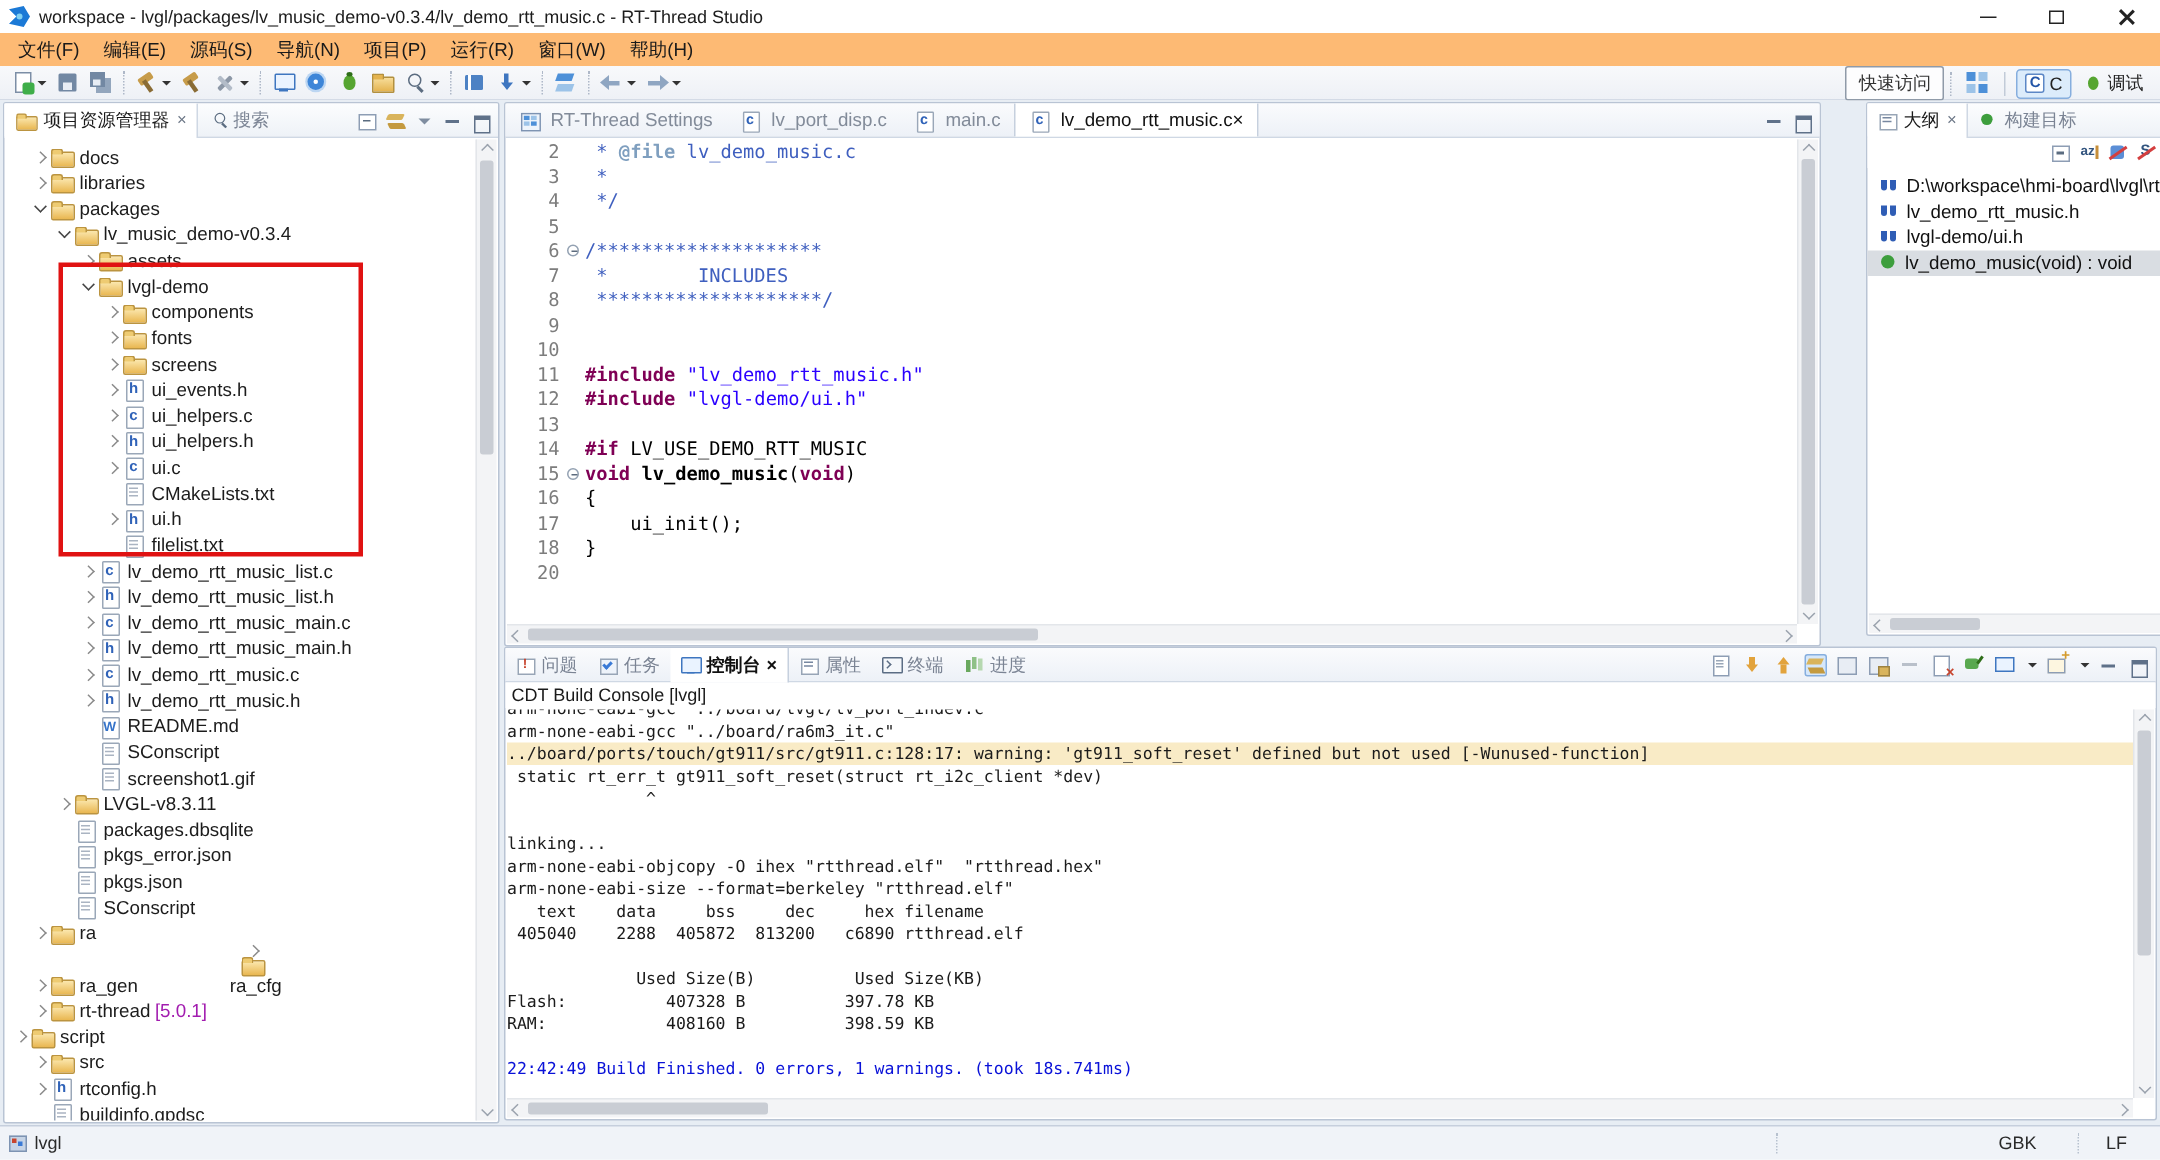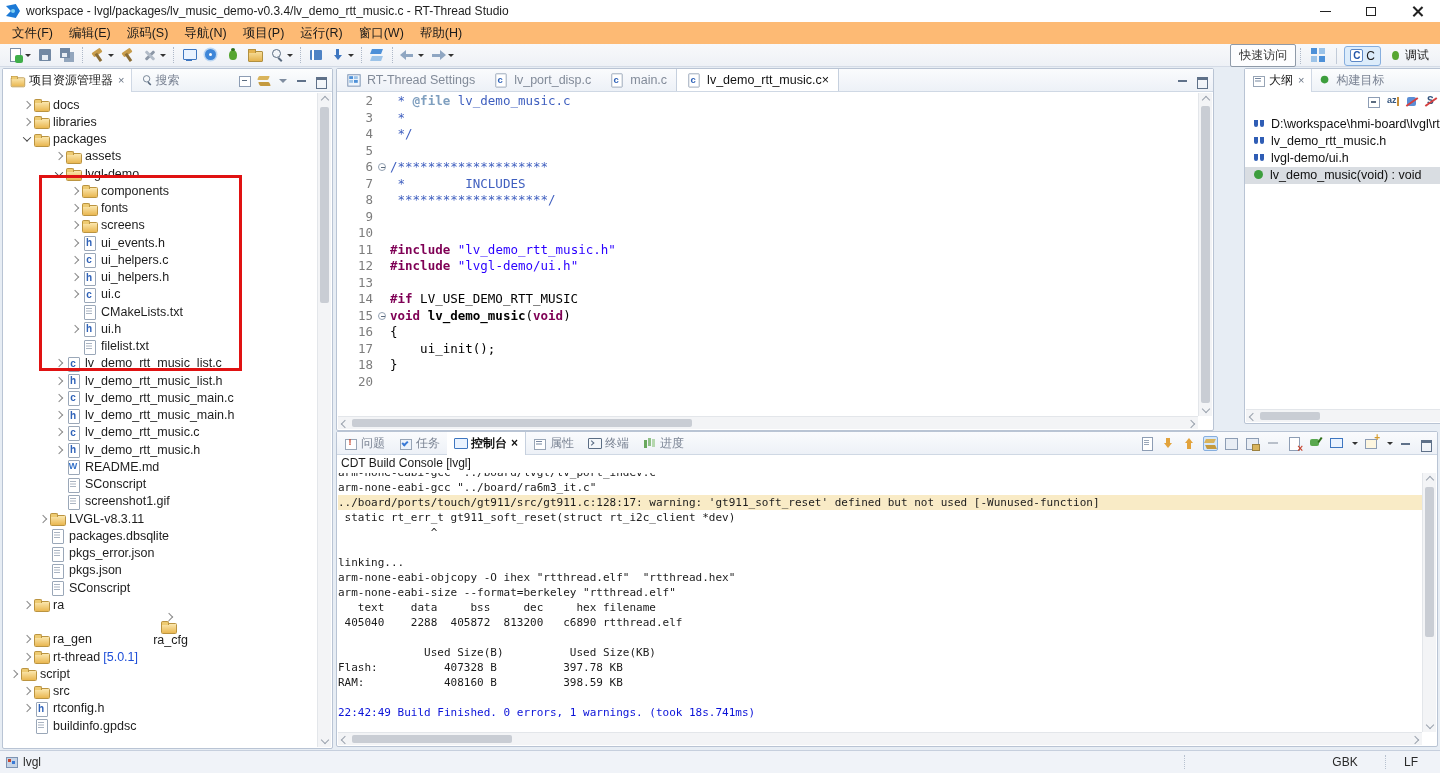--- a/index.html
+++ b/index.html
@@ -91,21 +91,21 @@
   .mi-max::before { content:""; position:absolute; left:2px; top:3px; width:9px; height:8px; border:1.5px solid #5f7189; border-top-width:3px; }
 
   
   .chev { width:6px; height:6px; display:inline-block; border-right:1.5px solid #8a8a8a; border-bottom:1.5px solid #8a8a8a; transform:rotate(-45deg); margin:0 4px 0 0; flex:none; }
   .chev.exp { transform:rotate(45deg) translate(-1px,-1px); border-color:#3c4document3c; border-color:#444; }
   .chev.none { visibility:hidden; }
 
   
   .tree { position:absolute; left:1px; top:24px; right:15px; bottom:1px; overflow:hidden; padding-top:3px; }
   .trow { display:flex; align-items:center; height:17.25px; font-size:12.5px; color:#1c1c1c; white-space:nowrap; }
-  .trow .suffix { color:#1d4ed8; margin-left:3px; }
+  .trow .suffix { color:#a21caf; margin-left:3px; }
   .fi { width:15px; height:13px; position:relative; margin-right:4px; flex:none; }
   .fi-folder::before { content:""; position:absolute; left:0; top:3px; width:14px; height:9px; background:linear-gradient(#fbe7ae,#e9b751); border:1px solid #bb9440; border-radius:1.5px; }
   .fi-folder::after { content:""; position:absolute; left:0; top:1px; width:6px; height:3px; background:#eecb72; border:1px solid #bb9440; border-bottom:none; border-radius:2px 2px 0 0; }
   .fi-doc::before { content:""; position:absolute; left:2px; top:0; width:10px; height:13px; background:#fff; border:1px solid #9aa7b8; border-radius:1px; }
   .fi-doc::after { content:""; position:absolute; left:4px; top:3px; width:6px; height:1px; background:#aab4c2; box-shadow:0 2.5px 0 #aab4c2, 0 5px 0 #aab4c2; }
   .fi-c::before,.fi-h::before,.fi-w::before { content:""; position:absolute; left:2px; top:0; width:10px; height:13px; background:#fff; border:1px solid #9aa7b8; border-radius:1px; }
   .fi-c::after { content:"c"; position:absolute; left:0; top:0; width:14px; text-align:center; font-size:10px; font-weight:bold; color:#2f62b8; line-height:13px; }
   .fi-h::after { content:"h"; position:absolute; left:0; top:0; width:14px; text-align:center; font-size:10px; font-weight:bold; color:#2f62b8; line-height:13px; }
   .fi-w::after { content:"W"; position:absolute; left:0; top:0; width:14px; text-align:center; font-size:9px; font-weight:bold; color:#3573c9; line-height:13px; }
   .fi-settings::before { content:""; position:absolute; left:1px; top:1px; width:12px; height:11px; border:1px solid #7d93b2; background:#eef4fb; }
@@ -116,21 +116,21 @@
   .sb-h { position:absolute; height:13px; background:#f3f4f6; border-top:1px solid #e3e6ea; }
   .sb-thumb-v { position:absolute; left:2px; right:2px; background:#c9cdd4; border-radius:2px; }
   .sb-thumb-h { position:absolute; top:2px; bottom:2px; background:#c9cdd4; border-radius:2px; }
   .sb-arrow { position:absolute; width:8px; height:8px; }
   .sb-arrow::before { content:""; position:absolute; left:1px; top:1px; width:5px; height:5px; border-right:1.5px solid #9aa2ad; border-bottom:1.5px solid #9aa2ad; }
   .sb-up::before { transform:rotate(-135deg); } .sb-down::before { transform:rotate(45deg); }
   .sb-left::before { transform:rotate(135deg); } .sb-right::before { transform:rotate(-45deg); }
 
   
   .etabs { display:flex; height:23px; background:linear-gradient(#fafbfd,#edf1f7); border-bottom:1px solid #cfd8e4; }
-  .etab { display:flex; align-items:flex-start; padding:4px 9px; font-size:12.5px; color:#828b99; }
+  .etab { display:flex; align-items:flex-end; padding:4px 9px; font-size:12.5px; color:#828b99; }
   .etab.active { background:#fff; border-right:1px solid #c6d0de; border-left:1px solid #c6d0de; color:#111; }
   .etab .fi { transform:scale(.95); }
   .code-wrap { position:absolute; left:1px; top:24px; right:15px; bottom:14px; background:#fff; overflow:hidden; font-family:"DejaVu Sans Mono","Liberation Mono",monospace; font-size:12.5px; }
   .cline { display:flex; height:16.5px; line-height:16.5px; white-space:pre; }
   .cline.cur { background:#e9f3fd; }
   .gut-ann { width:12px; flex:none; background:#fff; }
   .gut-num { width:26px; flex:none; text-align:right; color:#7d7d7d; padding-right:3px; }
   .gut-fold { width:14px; flex:none; position:relative; }
   .foldm { position:absolute; left:2px; top:4px; width:8px; height:8px; border:1px solid #93a1b2; border-radius:50%; background:#fff; }
   .foldm::before { content:""; position:absolute; left:1.5px; top:3px; width:4px; height:1.2px; background:#5c6b7d; }
@@ -370,20 +370,25 @@
           <div class="trow" style="padding-left: 20px;">
             <span class="chev"></span>
             <span class="fi fi-folder"></span>
             <span>libraries</span>
           </div>
           <div class="trow" style="padding-left: 20px;">
             <span class="chev exp"></span>
             <span class="fi fi-folder"></span>
             <span>packages</span>
           </div>
+          <div class="trow" style="padding-left: 36px;">
+            <span class="chev exp"></span>
+            <span class="fi fi-folder"></span>
+            <span>lv_music_demo-v0.3.4</span>
+          </div>
           <div class="trow" style="padding-left: 52px;">
             <span class="chev"></span>
             <span class="fi fi-folder"></span>
             <span>assets</span>
           </div>
           <div class="trow" style="padding-left: 52px;">
             <span class="chev exp"></span>
             <span class="fi fi-folder"></span>
             <span>lvgl-demo</span>
           </div>

